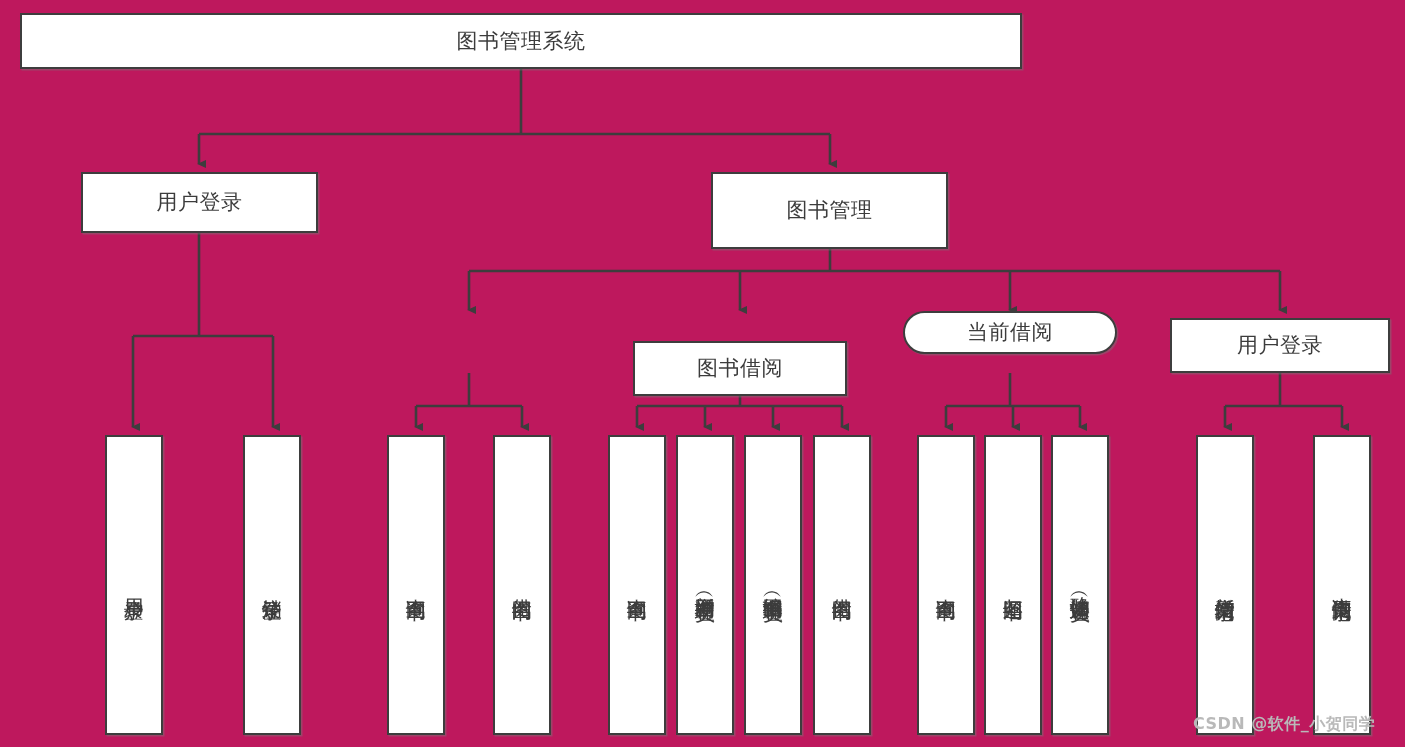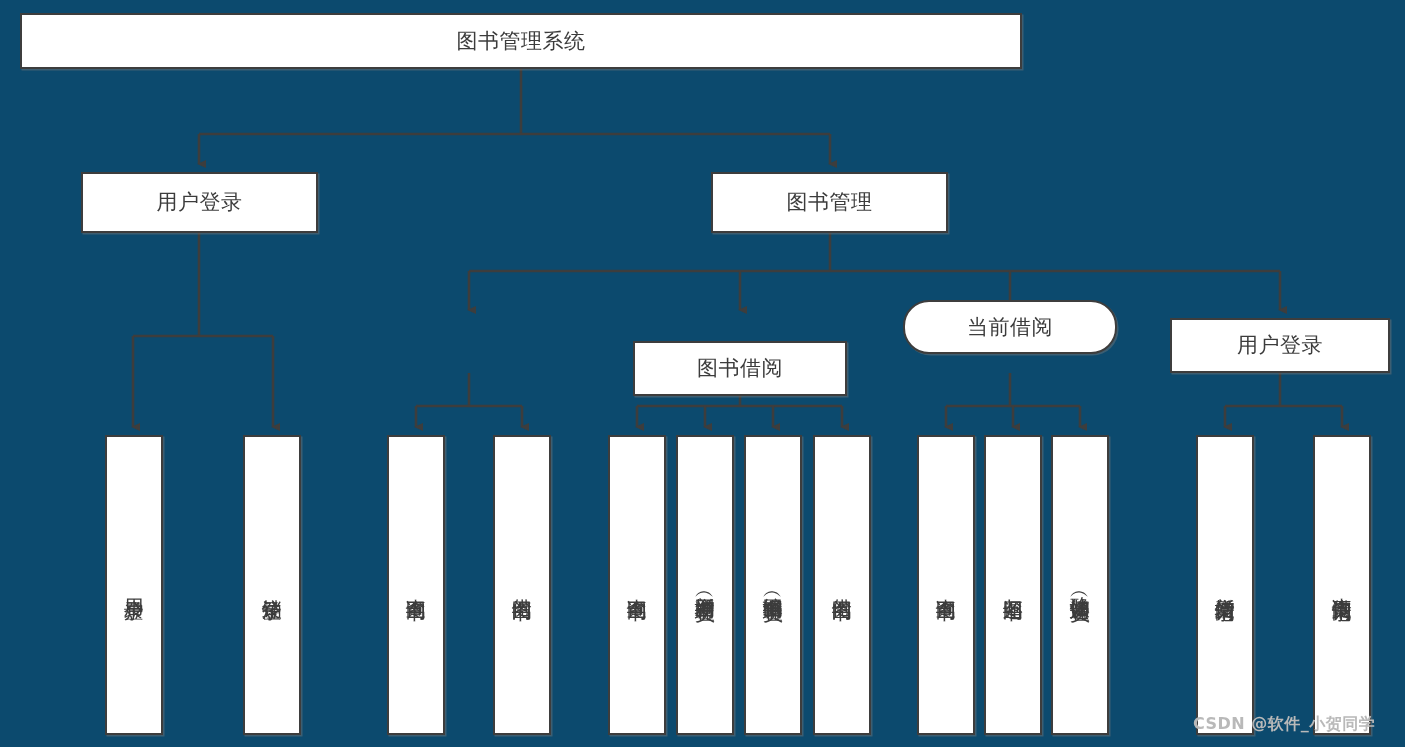--- a/index.html
+++ b/index.html
@@ -8,21 +8,21 @@
     background: #ffffff;
   }
   body {
     font-family: "DejaVu Sans", "Liberation Sans", sans-serif;
     color: #3a3a3a;
   }
   #canvas {
     position: relative;
     width: 1405px;
     height: 747px;
-    background: #0c4a6e;
+    background: #be185d;
     overflow: hidden;
   }
   svg.wires {
     position: absolute;
     left: 0;
     top: 0;
     width: 1405px;
     height: 747px;
     pointer-events: none;
   }
@@ -121,28 +121,28 @@
     </g>
   </svg>
 
   <div class="node" style="left:20px; top:13px; width:1002px; height:56px;">
     <span class="label">图书管理系统</span>
   </div>
 
   <div class="node" style="left:81px; top:172px; width:237px; height:61px;">
     <span class="label">用户登录</span>
   </div>
-  <div class="node" style="left:711px; top:172px; width:237px; height:61px;">
+  <div class="node" style="left:711px; top:172px; width:237px; height:77px;">
     <span class="label">图书管理</span>
   </div>
 
   <div class="node" style="left:633px; top:318px; width:214px; height:55px;margin-top:23px;">
     <span class="label">图书借阅</span>
   </div>
-  <div class="node" style="left:903px; top:300px; width:214px; height:54px;border-radius:26px;">
+  <div class="node" style="left:903px; top:311px; width:214px; height:43px;border-radius:26px;">
     <span class="label">当前借阅</span>
   </div>
   <div class="node" style="left:1170px; top:318px; width:220px; height:55px;">
     <span class="label">用户登录</span>
   </div>
 
   <div class="node vertical" style="left:105px; top:435px; width:58px; height:300px;">
     <span class="label">用户登录</span>
   </div>
   <div class="node vertical" style="left:243px; top:435px; width:58px; height:300px;">

